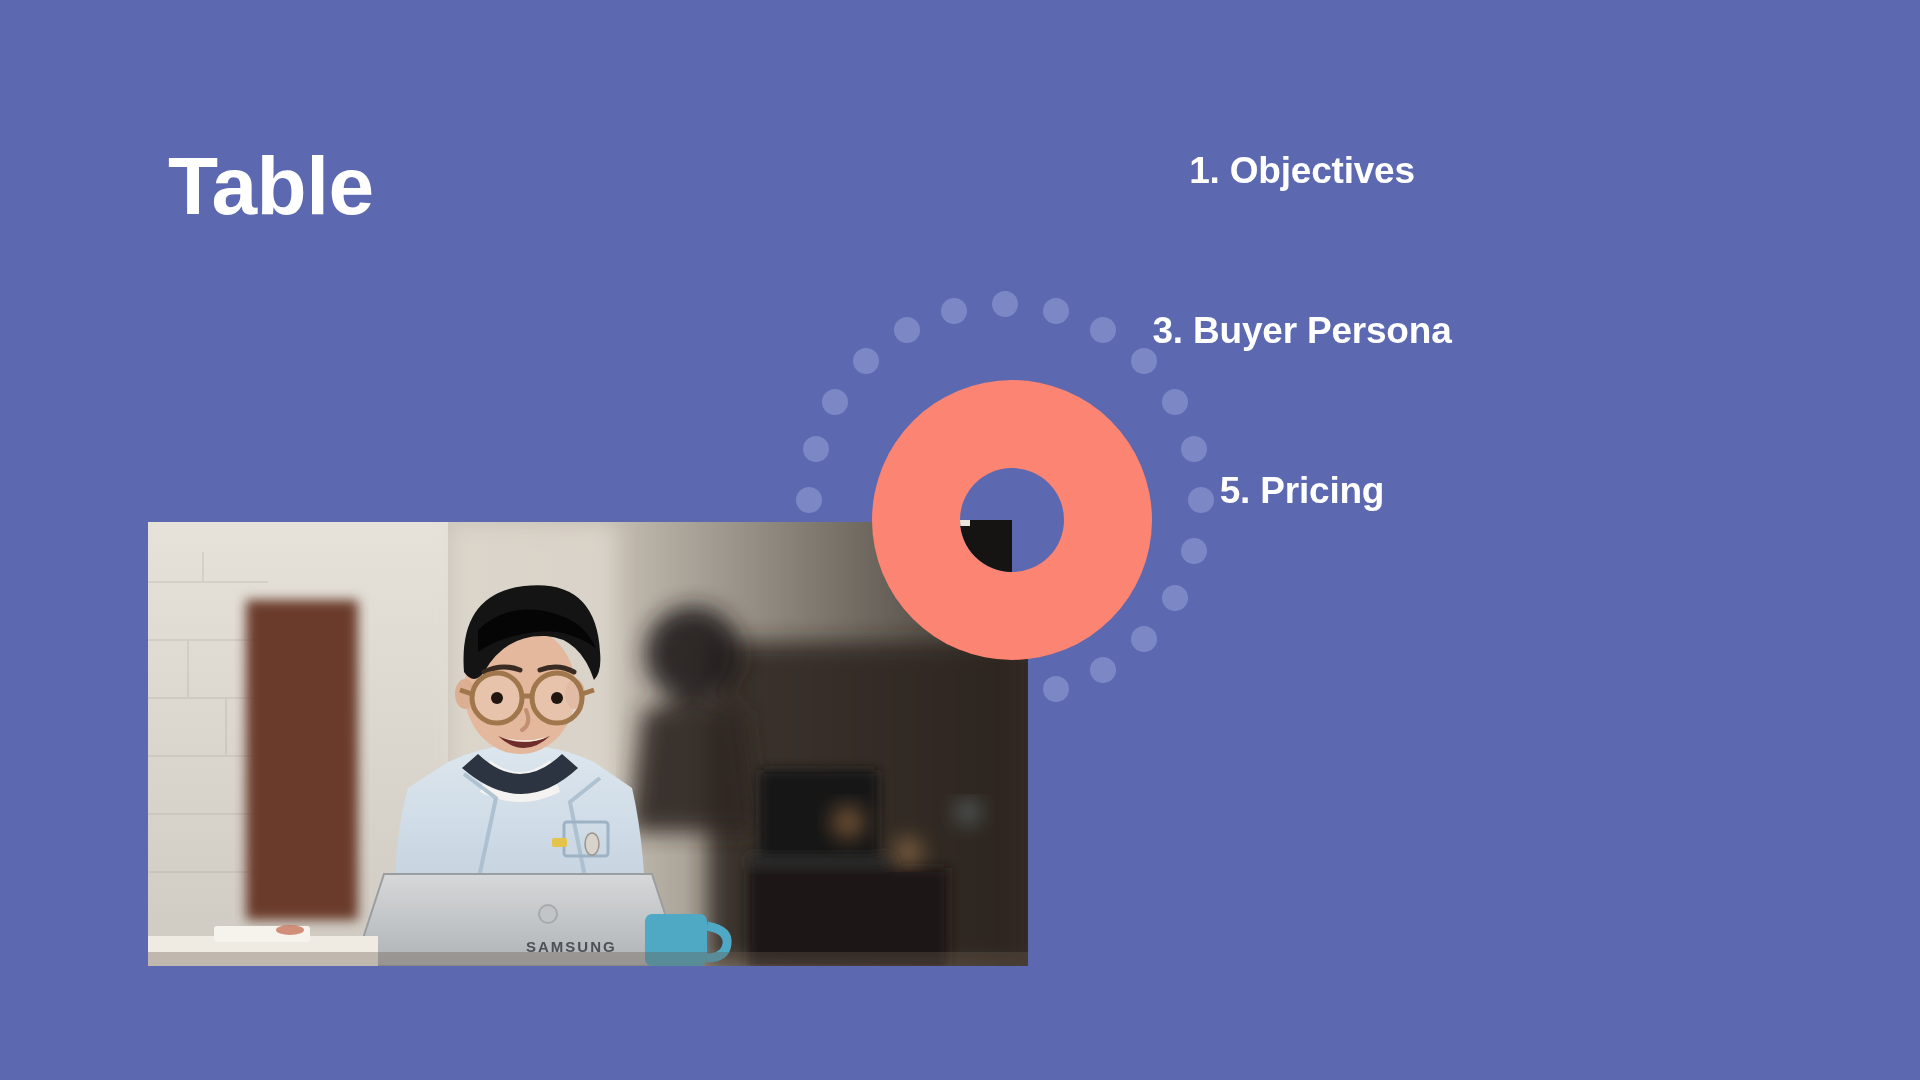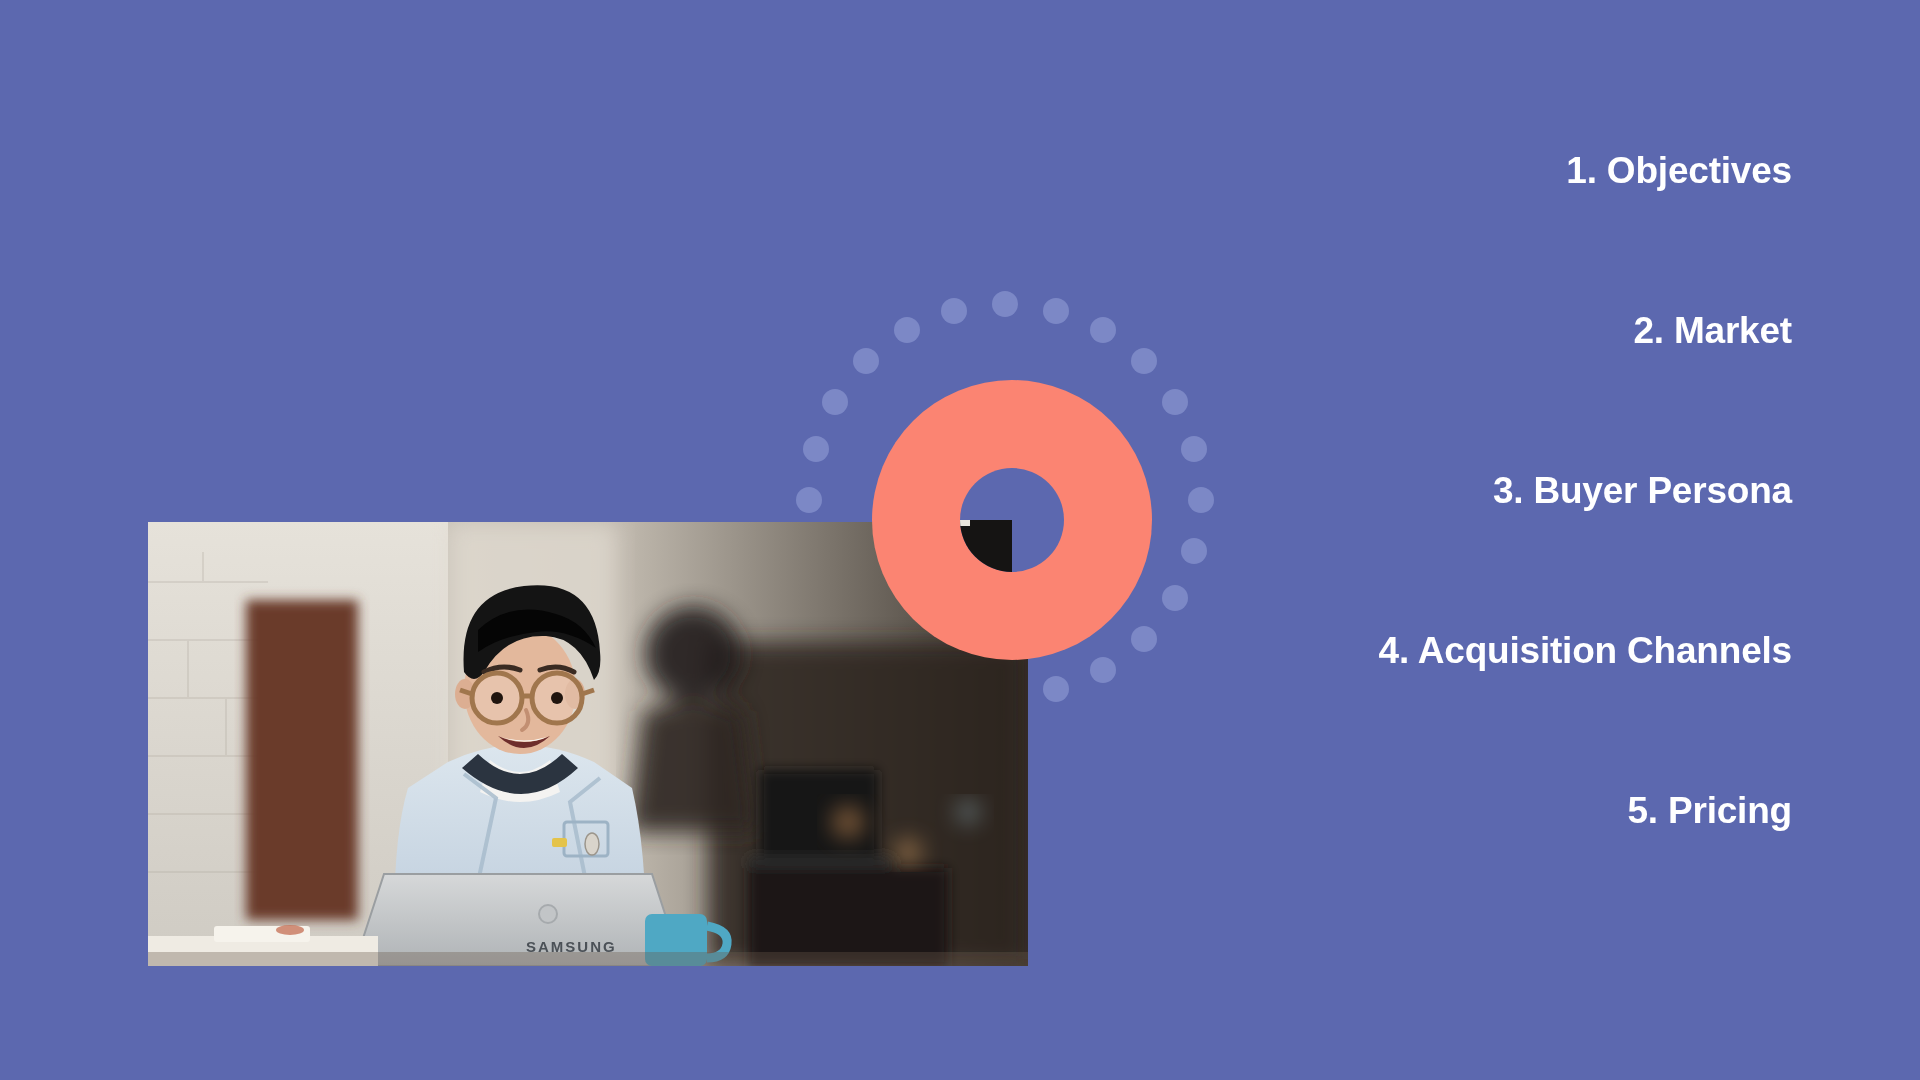--- a/index.html
+++ b/index.html
@@ -114,29 +114,31 @@
     width: 980px;
     text-align: right;
   }
   .toc-item {
     font-size: 37px;
     font-weight: 700;
     letter-spacing: -0.2px;
     color: #FFFFFF;
     white-space: nowrap;
     margin-bottom: 118px;
+    text-align: center;
   }
   .toc-item:last-child { margin-bottom: 12px; }
 </style>
 </head>
 <body>
 
 <div class="slide">
 
   <div class="title-block">
+    <div class="title-line">Table</div>
   </div>
 
   <div class="dot-ring" id="dot-ring">
       <div class="dot" style="left: 210px; top: 14px; background: rgb(124, 136, 198);"></div>
       <div class="dot" style="left: 260.729px; top: 20.6785px; background: rgb(124, 136, 198);"></div>
       <div class="dot" style="left: 308px; top: 40.259px; background: rgb(124, 136, 198);"></div>
       <div class="dot" style="left: 348.593px; top: 71.4071px; background: rgb(124, 136, 198);"></div>
       <div class="dot" style="left: 379.741px; top: 112px; background: rgb(124, 136, 198);"></div>
       <div class="dot" style="left: 399.321px; top: 159.271px; background: rgb(124, 136, 198);"></div>
       <div class="dot" style="left: 406px; top: 210px; background: rgb(124, 136, 198);"></div>
@@ -291,19 +293,17 @@
 
   <div class="donut">
     <div class="donut-ring"></div>
     <div class="donut-hole">
       <div class="hole-photo-corner"></div>
     </div>
   </div>
 
   <div class="toc">
     <div class="toc-item">1. Objectives</div>
-    <div class="toc-item">2. Market</div>
     <div class="toc-item">3. Buyer Persona</div>
-    <div class="toc-item">4. Acquisition Channels</div>
     <div class="toc-item">5. Pricing</div>
   </div>
 
 </div>
 
 </body></html>

